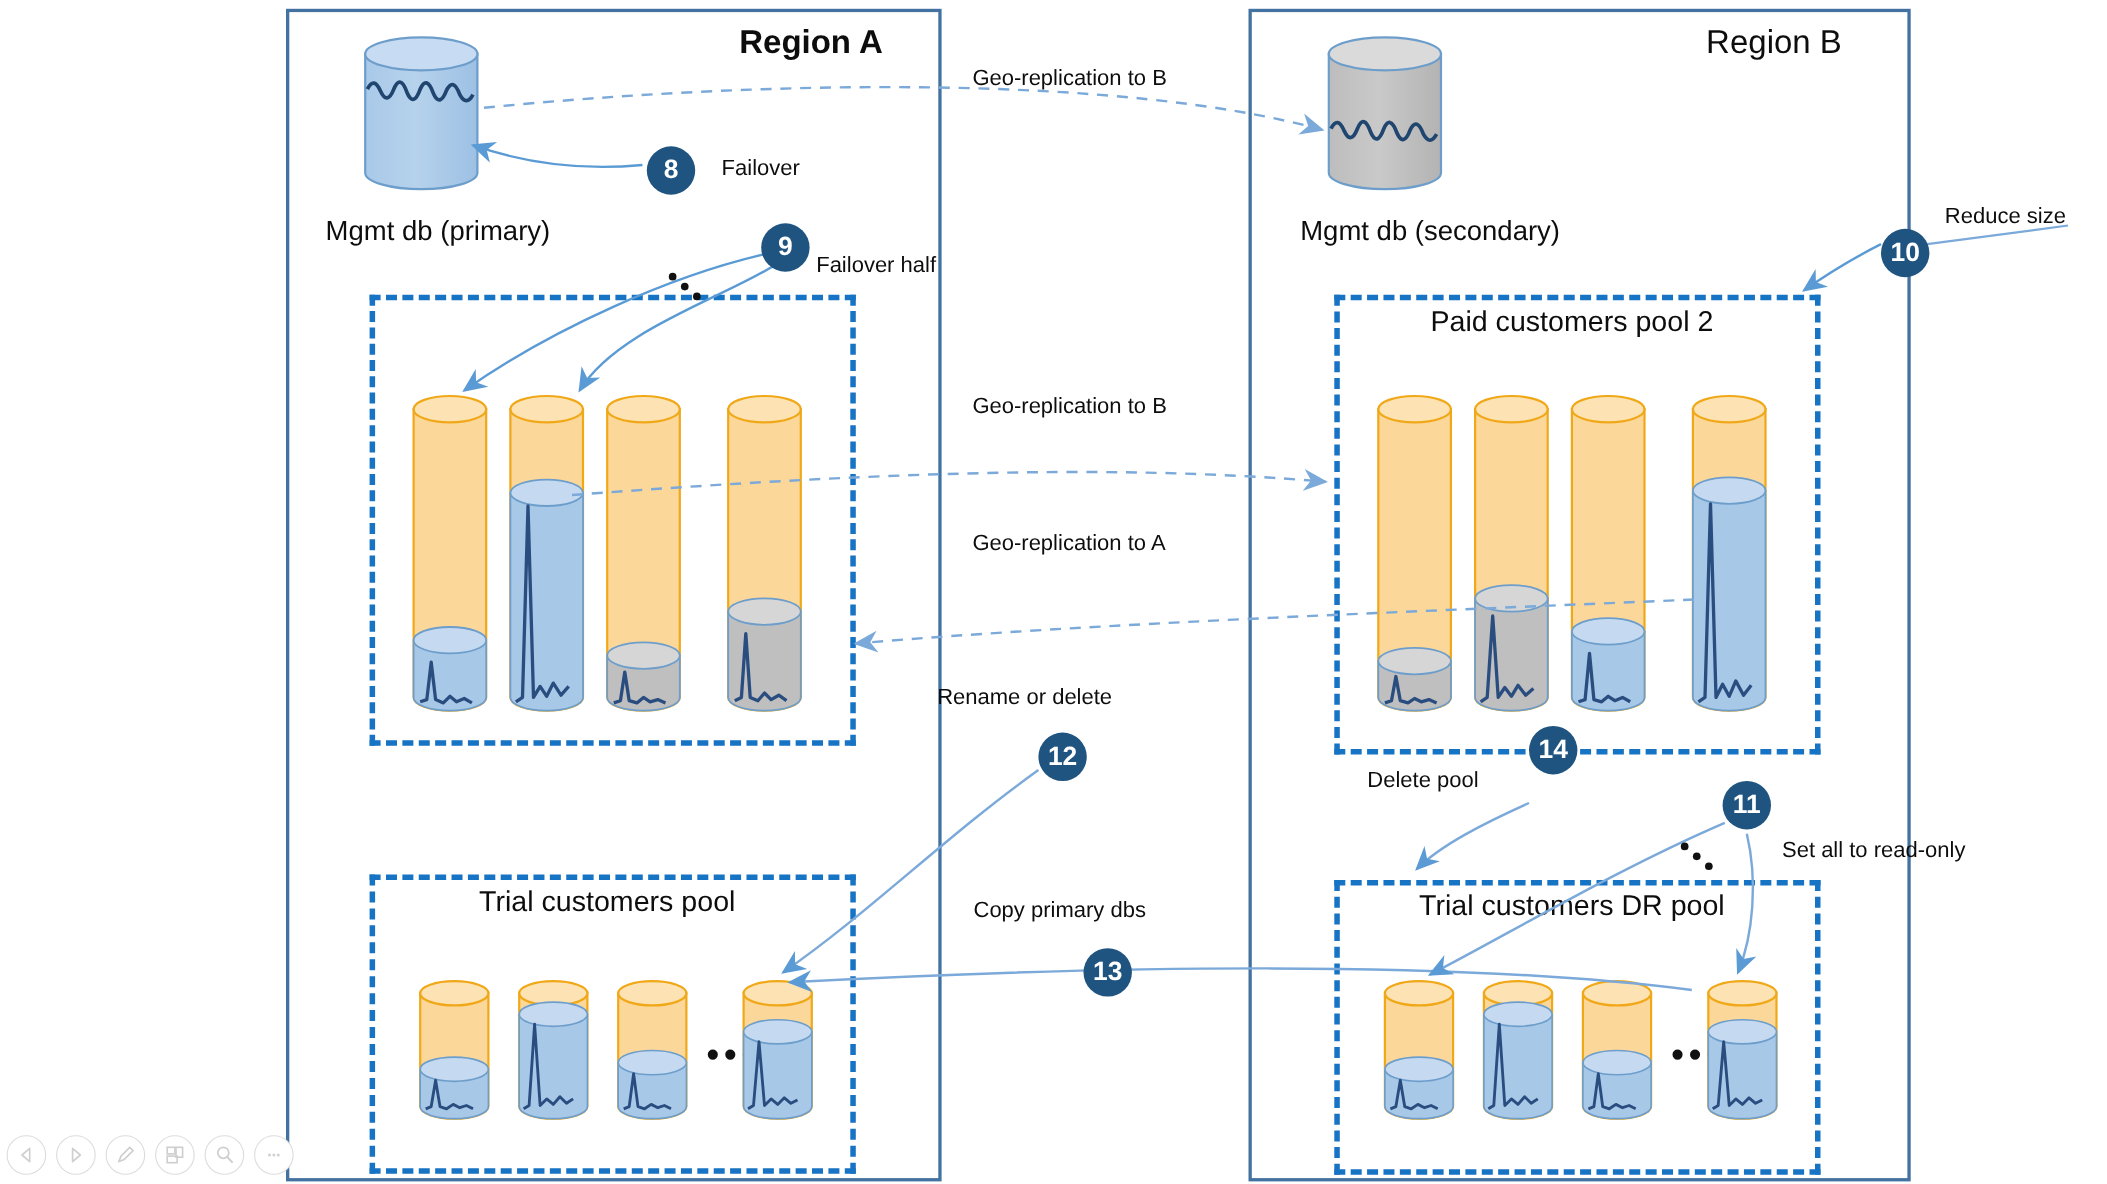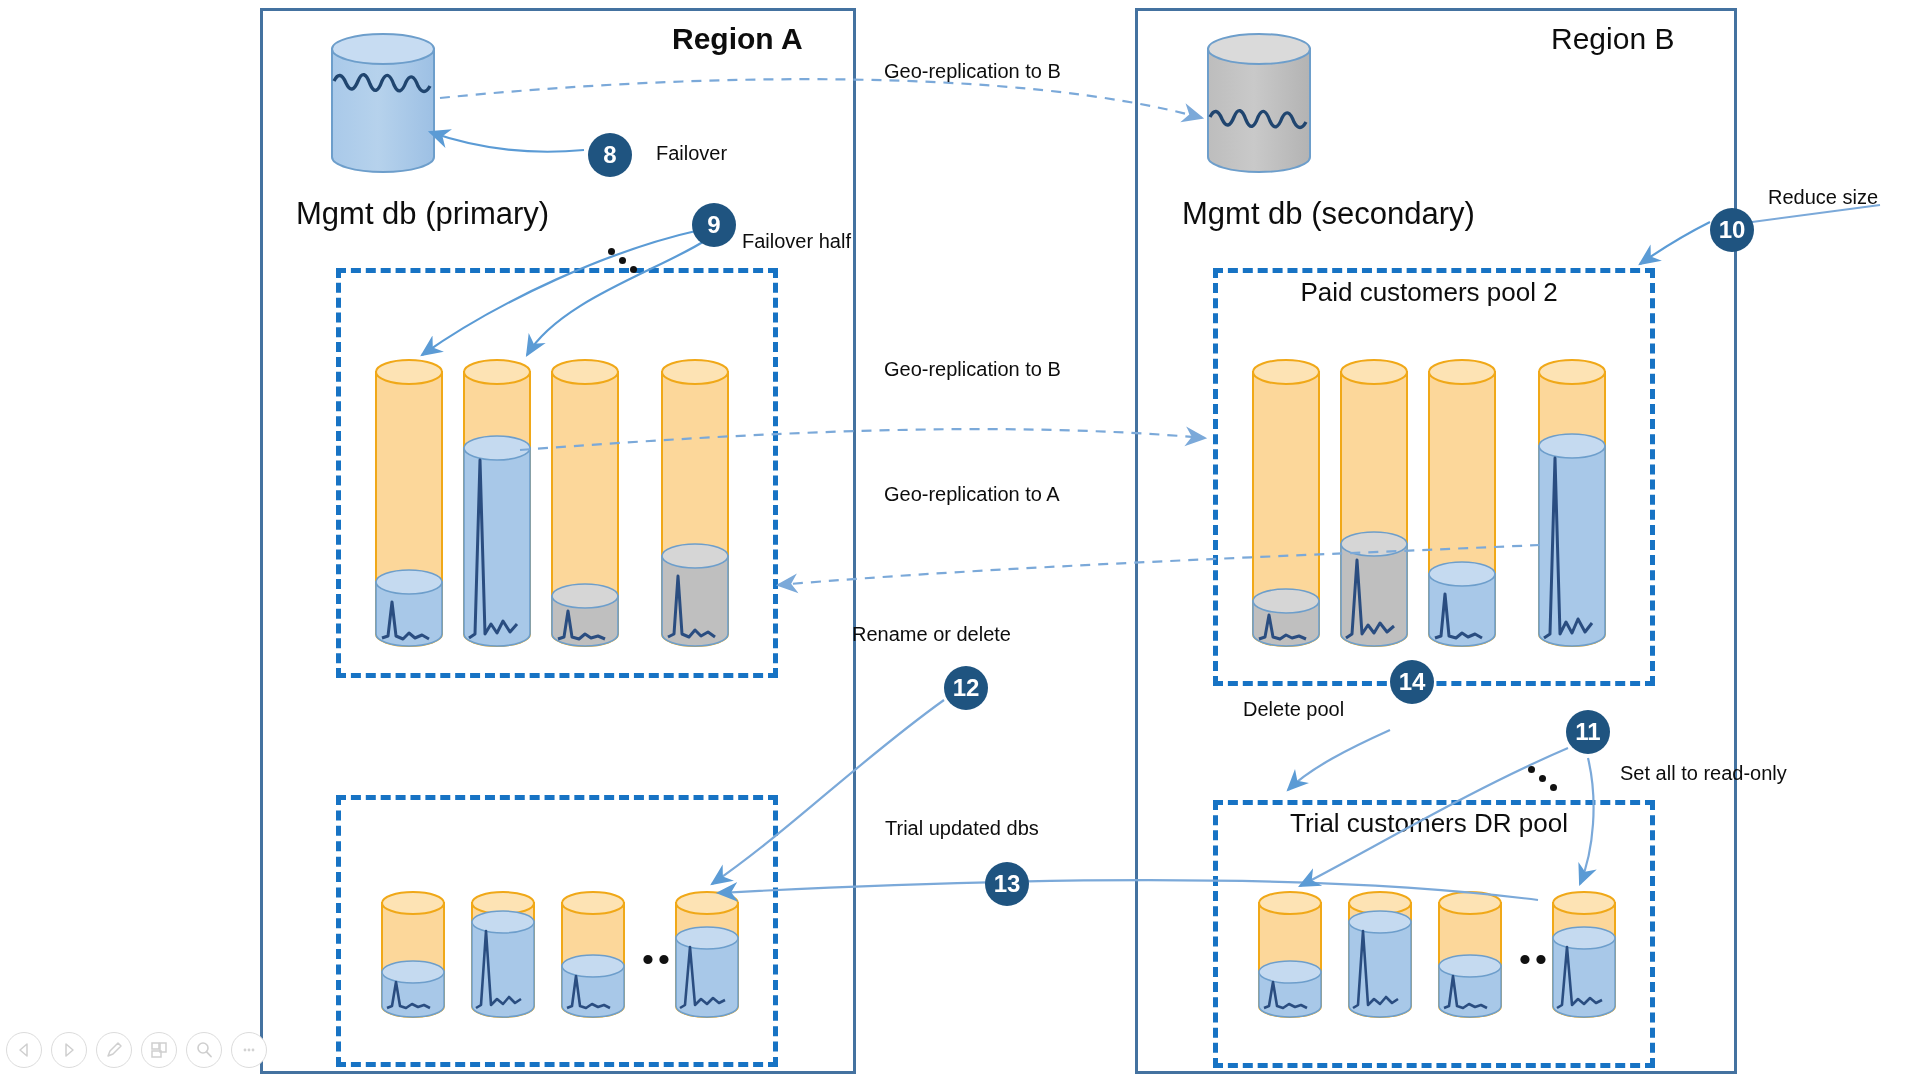--- a/index.html
+++ b/index.html
@@ -12,21 +12,21 @@
   
   .region{position:absolute;border:3px solid #4472a0;background:transparent;}
   .region-title{position:absolute;font-size:30px;color:#0d0d0d;white-space:nowrap;}
 
   
   .pool{position:absolute;border:5px dashed #1773c4;background:transparent;}
   .pool-title{position:absolute;font-size:26px;color:#0d0d0d;white-space:nowrap;text-align:center;}
 
   
   .lbl{position:absolute;font-size:20px;color:#0d0d0d;white-space:nowrap;}
-  .dblabel{position:absolute;font-size:31px;color:#0d0d0d;white-space:nowrap;}
+  .dblabel{position:absolute;font-size:25px;color:#0d0d0d;white-space:nowrap;}
 
   
   .badge{position:absolute;width:44px;height:44px;border-radius:50%;
          background:#1f5480;color:#ffffff;font-size:24px;font-weight:bold;
          display:flex;align-items:center;justify-content:center;
          box-shadow:0 0 0 0 rgba(0,0,0,0);}
 
   
   .dots3{position:absolute;font-size:34px;letter-spacing:4px;color:#111;line-height:1;}
   .dotsdiag{position:absolute;width:34px;height:26px;}
@@ -52,20 +52,21 @@
 
   <div class="region-title" style="left:672px;top:22px;font-weight:bold;">Region A</div>
   <div class="region-title" style="left:1551px;top:22px;">Region B</div>
 
   <div class="pool" style="left:336px;top:268px;width:432px;height:400px;"></div>
   <div class="pool" style="left:1213px;top:268px;width:432px;height:408px;"></div>
   <div class="pool" style="left:336px;top:795px;width:432px;height:262px;"></div>
   <div class="pool" style="left:1213px;top:800px;width:432px;height:258px;"></div>
 
   <div class="pool-title" style="left:1213px;top:277px;width:432px;">Paid customers pool 2</div>
+  <div class="pool-title" style="left:336px;top:804px;width:432px;">Trial customers pool</div>
   <div class="pool-title" style="left:1213px;top:808px;width:432px;">Trial customers DR pool</div>
 
   <div class="cyl" style="left:328px;top:33px;">
     <svg width="110" height="140" viewBox="0 0 110 140">
       <defs>
         <linearGradient id="gdbA" x1="0" y1="0" x2="1" y2="0">
           <stop offset="0%" stop-color="#a9c9e9"></stop>
             <stop offset="45%" stop-color="#b6d2ec"></stop>
           <stop offset="100%" stop-color="#9dc0e4"></stop>
         </linearGradient>
@@ -301,21 +302,21 @@
   <div class="badge" style="left:1710px;top:208px;">10</div>
   <div class="lbl" style="left:1768px;top:186px;">Reduce size</div>
 
   <div class="badge" style="left:1566px;top:710px;">11</div>
   <div class="lbl" style="left:1620px;top:762px;">Set all to read-only</div>
 
   <div class="badge" style="left:944px;top:666px;">12</div>
   <div class="lbl" style="left:852px;top:623px;">Rename or delete</div>
 
   <div class="badge" style="left:985px;top:862px;">13</div>
-  <div class="lbl" style="left:885px;top:817px;">Trial updated dbs</div>
+  <div class="lbl" style="left:885px;top:817px;">Copy primary dbs</div>
 
   <div class="badge" style="left:1390px;top:660px;">14</div>
   <div class="lbl" style="left:1243px;top:698px;">Delete pool</div>
 
   <div class="toolbar">
     <div class="tbtn">
       <svg width="18" height="18" viewBox="0 0 18 18">
         <path d="M12 3 L5 9 L12 15 Z" fill="none" stroke="#cfcfcf" stroke-width="1.5" stroke-linejoin="round"></path>
       </svg>
     </div>

